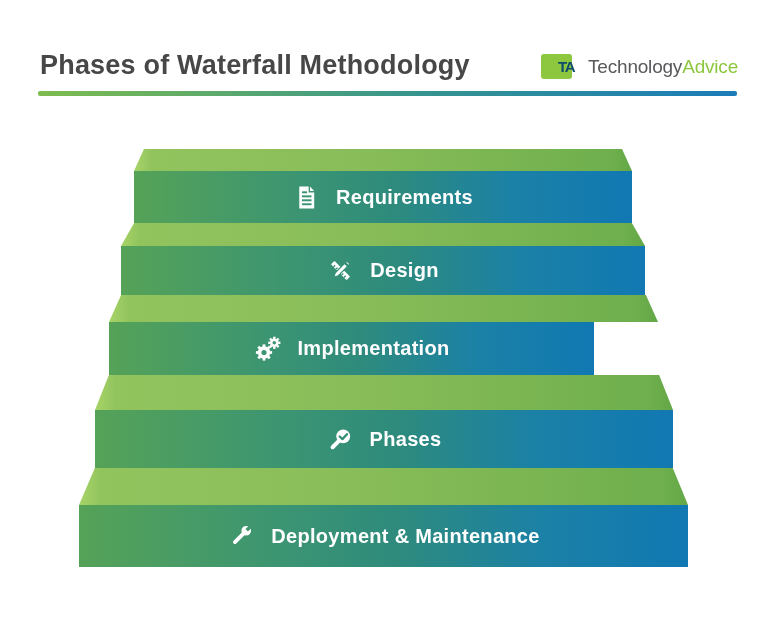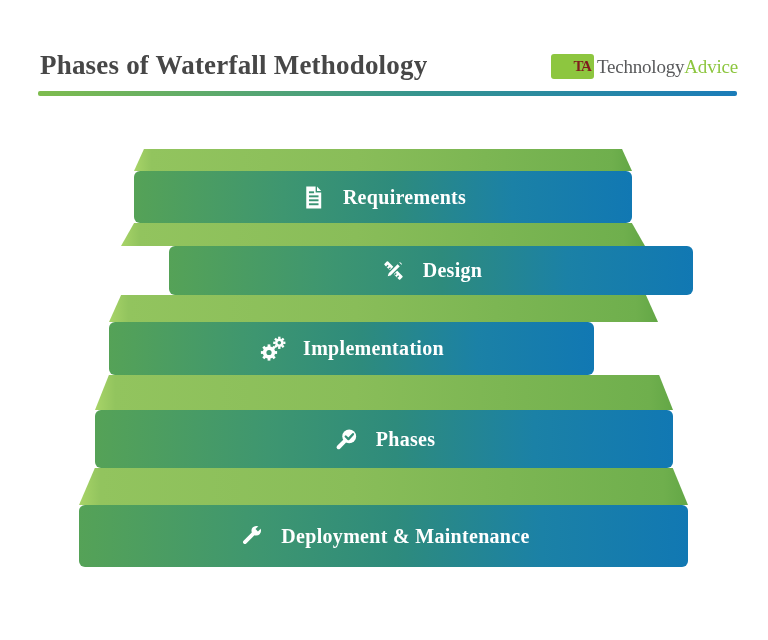--- a/index.html
+++ b/index.html
@@ -1,46 +1,45 @@
 <!DOCTYPE html>
 <html><head>
 <meta charset="utf-8">
 <style>
   html,body{margin:0;padding:0;background:#fff;}
   #canvas{
     position:relative;width:768px;height:640px;background:#ffffff;overflow:hidden;
-    font-family:Liberation Serif, serif;
+    font-family:Liberation Sans, sans-serif;
   }
   
   .page-title{
     position:absolute;left:40px;top:50px;
     font-size:27px;font-weight:800;color:#474747;letter-spacing:.2px;white-space:nowrap;
   }
   .divider{
     position:absolute;left:38px;top:91px;width:699px;height:5px;border-radius:2px;
     background:linear-gradient(90deg,#7EBC4E 0%,#35948F 55%,#1B7CB9 100%);
   }
   .logo{position:absolute;top:54px;right:30px;display:flex;align-items:center;}
   .logo-mark{
-    width:43px;height:25px;border-radius:3px;background:#8DC63F;color:#7f1d1d;
+    width:31px;height:25px;border-radius:3px;background:#8DC63F;color:#0c4a6e;
     display:flex;align-items:center;justify-content:center;
     font-size:15px;font-weight:700;letter-spacing:-1.5px;padding-right:1px;box-sizing:border-box;padding-left:20px;
   }
-  .logo-text{font-size:19px;margin-left:3px;letter-spacing:-.2px;white-space:nowrap;}
+  .logo-text{font-size:19px;margin-left:16px;letter-spacing:-.2px;white-space:nowrap;}
   .logo-text .t1{color:#58595B;}
   .logo-text .t2{color:#8DC63F;}
   
   .tread{
     position:absolute;
     background:linear-gradient(90deg,#A8D468 0%,#92C45E 3.5%,#89BD59 45%,#6FAF4D 96%,#63A746 100%);
   }
   .face{
     position:absolute;display:flex;align-items:center;justify-content:center;gap:16px;
     background:linear-gradient(90deg,#55A257 0%,#3E9670 30%,#2E8B7C 52%,#1B81A6 76%,#1178B3 100%);
-    border-radius:6px;
   }
   .face .step-label{
     color:#ffffff;font-size:20px;font-weight:700;letter-spacing:.3px;white-space:nowrap;
   }
   .icon{display:block;}
 </style>
 </head>
 <body>
 
 <div id="canvas">
@@ -65,21 +64,21 @@
         <rect x="9.3" y="15.9" width="9.9" height="2" fill="#000"></rect>
         <rect x="9.3" y="20.0" width="9.9" height="2" fill="#000"></rect>
       </mask>
         </defs>
       <rect width="28" height="28" fill="#fff" mask="url(#mDoc)"></rect>
     </svg>
     <span class="step-label">Requirements</span>
   </div>
 
   <div class="tread" style="left:121px;top:223px;width:524px;height:23px;clip-path:polygon(2.5% 0,97.5% 0,100% 100%,0 100%);"></div>
-  <div class="face" style="left:121px;top:246px;width:524px;height:49px;margin-left:48px;">
+  <div class="face" style="left:121px;top:246px;width:524px;height:49px;">
     <svg class="icon" width="27" height="27" viewBox="0 0 28 28">
       <defs>
           <mask id="mDes">
         <rect width="28" height="28" fill="#000"></rect>
         <g transform="rotate(-45 14 14)">
           <rect x="11.4" y="2.5" width="5.2" height="23" rx="1" fill="#fff"></rect>
           <rect x="11.4" y="5.5" width="2.5" height="1.4" fill="#000"></rect>
           <rect x="11.4" y="9.0" width="2.5" height="1.4" fill="#000"></rect>
           <rect x="11.4" y="17.5" width="2.5" height="1.4" fill="#000"></rect>
           <rect x="11.4" y="21.0" width="2.5" height="1.4" fill="#000"></rect>

